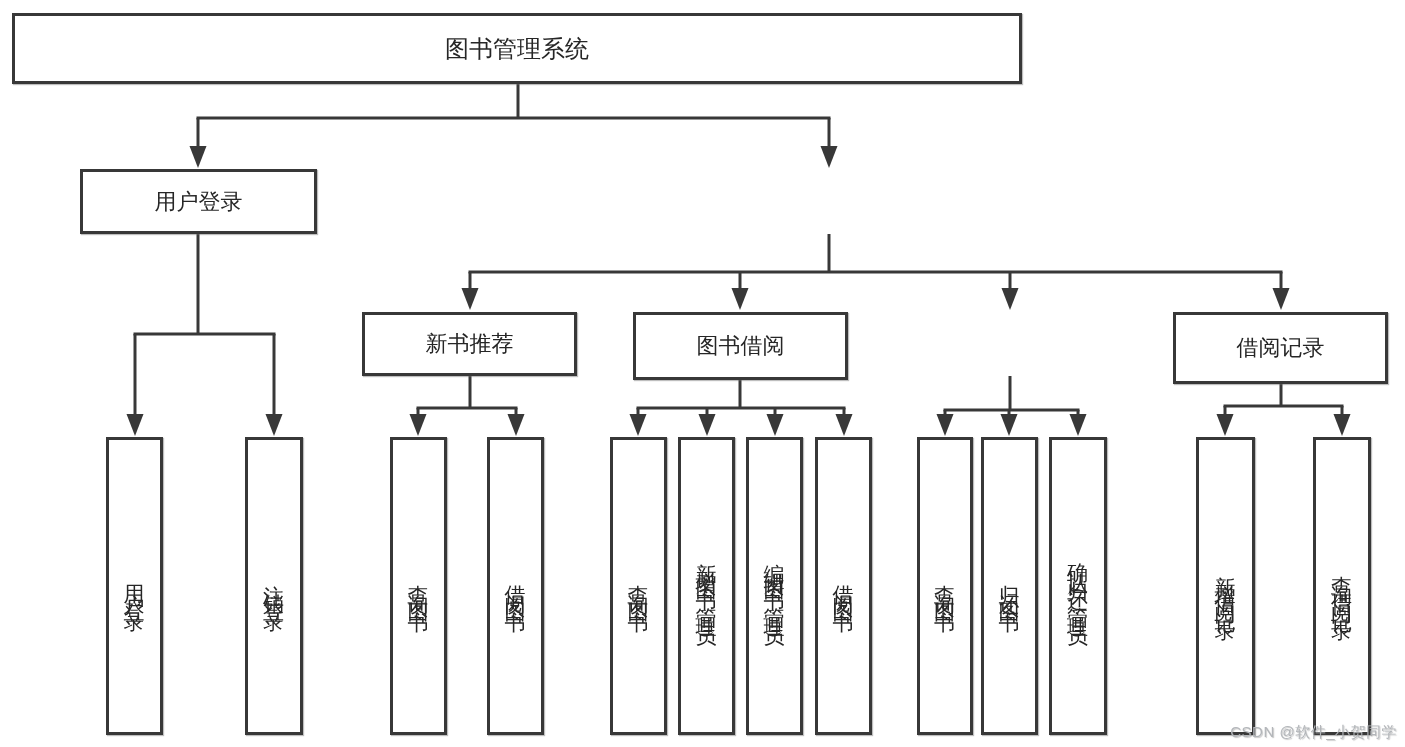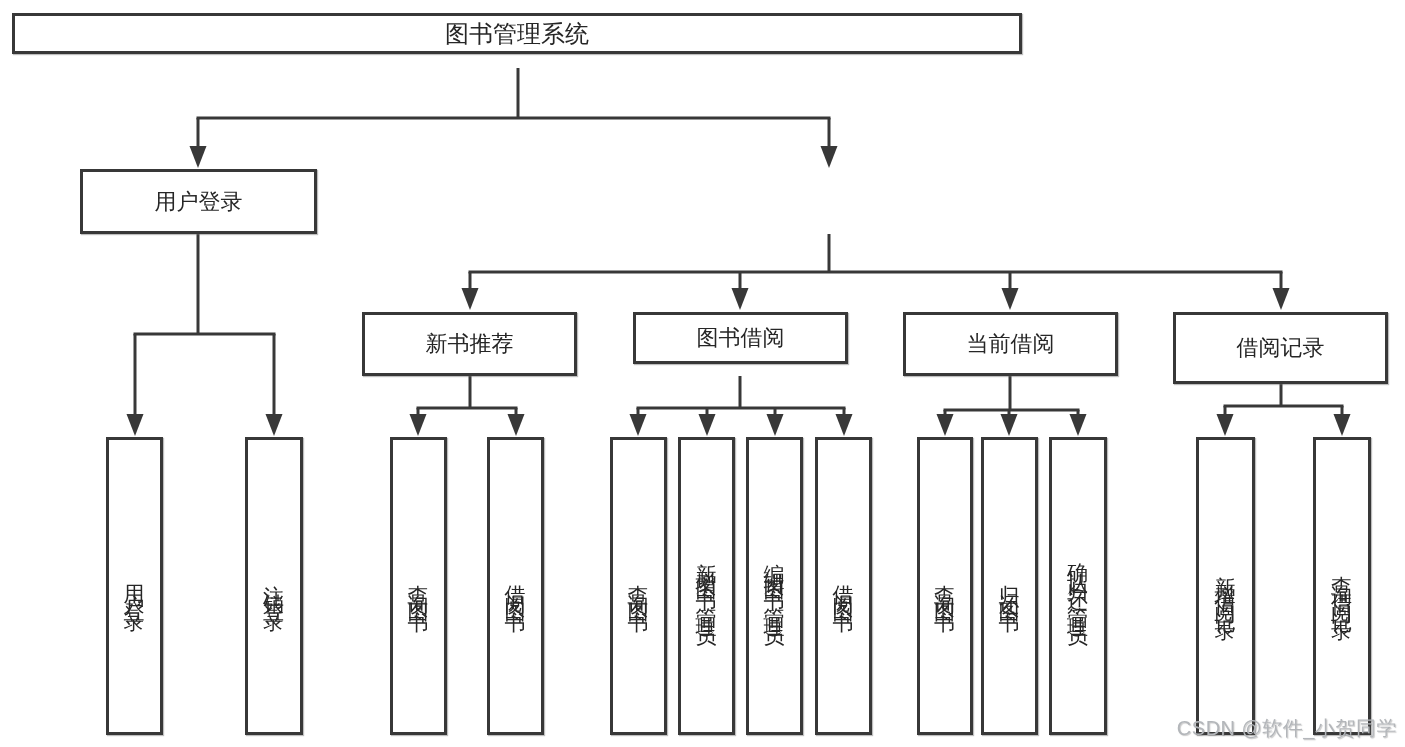--- a/index.html
+++ b/index.html
@@ -42,21 +42,21 @@
     font-size:21px;
     line-height:1;
     letter-spacing:9px;
     color:var(--text);
     white-space:nowrap;
   }
   .watermark{
     position:absolute;
     right:8px;bottom:5px;
     z-index:3;
-    font-size:20px;
+    font-size:15px;
     letter-spacing:.5px;
     color:var(--watermark);
     text-shadow:1px 1px 1px rgba(100,100,100,.35);
     white-space:nowrap;
   }
 </style>
 </head>
 <body>
 
 <div class="canvas">
@@ -120,36 +120,33 @@
       <polygon points="766.5,414 783.5,414 775,436"></polygon>
       <polygon points="835.5,414 852.5,414 844,436"></polygon>
       <polygon points="936.5,414 953.5,414 945,436"></polygon>
       <polygon points="1000.5,414 1017.5,414 1009,436"></polygon>
       <polygon points="1069.5,414 1086.5,414 1078,436"></polygon>
       <polygon points="1216.5,414 1233.5,414 1225,436"></polygon>
       <polygon points="1333.5,414 1350.5,414 1342,436"></polygon>
     </g>
   </svg>
 
-  <div class="node root" style="left:12px;top:13px;width:1010px;height:41px">
+  <div class="node root" style="left:12px;top:13px;width:1010px;height:71px">
     <span class="hlabel">图书管理系统</span>
   </div>
 
   <div class="node" style="left:80px;top:169px;width:237px;height:65px">
     <span class="hlabel">用户登录</span>
   </div>
 
   <div class="node" style="left:362px;top:312px;width:215px;height:64px">
     <span class="hlabel">新书推荐</span>
   </div>
-  <div class="node" style="left:633px;top:312px;width:215px;height:52px">
+  <div class="node" style="left:633px;top:312px;width:215px;height:68px">
     <span class="hlabel">图书借阅</span>
-  </div>
-  <div class="node" style="left:903px;top:312px;width:215px;height:64px">
-    <span class="hlabel">当前借阅</span>
   </div>
   <div class="node" style="left:1173px;top:312px;width:215px;height:72px">
     <span class="hlabel">借阅记录</span>
   </div>
 
   <div class="node leaf" style="left:106px;top:437px;width:57px;height:298px">
     <span class="vlabel">用户登录</span>
   </div>
   <div class="node leaf" style="left:245px;top:437px;width:58px;height:298px">
     <span class="vlabel">注销登录</span>

